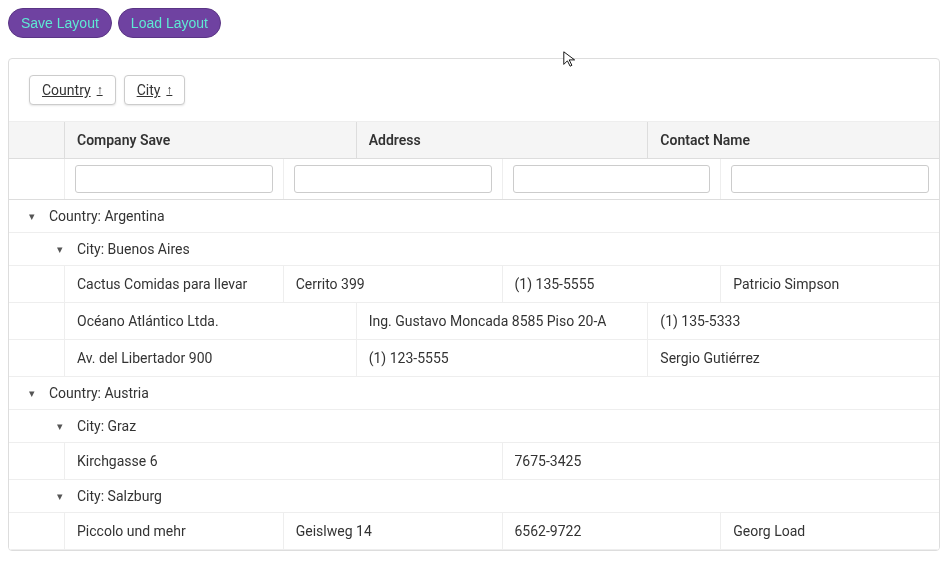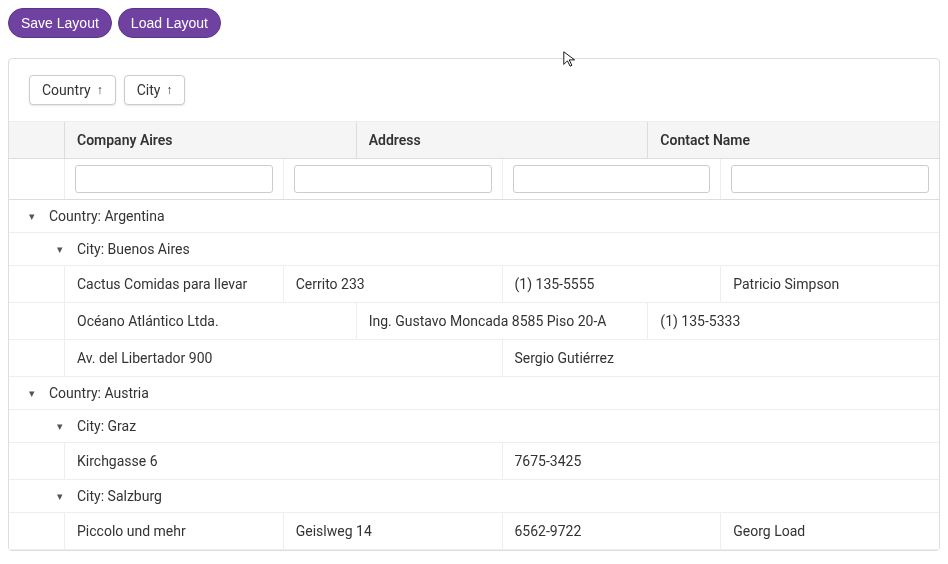--- a/index.html
+++ b/index.html
@@ -1,20 +1,20 @@
 <!DOCTYPE html>
 <html><head>
 <meta charset="utf-8">
 <style>
 * { box-sizing: border-box; margin: 0; padding: 0; }
 body { font-family: -apple-system, BlinkMacSystemFont, "Segoe UI", Roboto, Arial, sans-serif; font-size: 14px; color: #333; background: #fff; padding: 8px; }
 .toolbar { display: flex; gap: 6px; margin-bottom: 20px; }
-.btn-primary { background: #6f42a1; color: #ffffff; border: 1px solid #5a3585; border-radius: 15px; padding: 6px 12px; font-size: 14px; cursor: pointer; }
+.btn-primary { background: #6f42a1; color: #5eead4; border: 1px solid #5a3585; border-radius: 15px; padding: 6px 12px; font-size: 14px; cursor: pointer; }
 .grid { border: 1px solid #ddd; border-radius: 4px; overflow: hidden; margin-top: 10px; }
-.group-panel { padding: 16px 20px; display: flex; gap: 8px; border-bottom: 1px solid #eee; }
+.group-panel { padding: 16px 20px; display: flex; gap: 8px; border-bottom: 1px solid #eee; text-decoration: underline; }
 .group-chip { display: inline-flex; align-items: center; gap: 6px; border: 1px solid #ccc; border-radius: 4px; padding: 6px 12px; background: #fff; cursor: pointer; box-shadow: 0 1px 2px rgba(0,0,0,0.1); }
 .group-chip .arrow { font-size: 12px; }
 .header-row { display: flex; background: #f5f5f5; border-bottom: 1px solid #ddd; }
 .header-row .expand-col { width: 55px; }
 .header-row .col { flex: 1; padding: 10px 12px; font-weight: 600; border-left: 1px solid #ddd; }
 .header-row .col:first-of-type { border-left: none; }
 .filter-row { display: flex; background: #fff; border-bottom: 1px solid #ddd; }
 .filter-row .expand-col { width: 55px; }
 .filter-row .col { flex: 1; padding: 6px 10px; border-left: 1px solid #eee; }
 .filter-row .col:first-of-type { border-left: none; }
@@ -47,21 +47,21 @@
       <span class="arrow">↑</span>
     </div>
     <div class="group-chip">
       <span>City</span>
       <span class="arrow">↑</span>
     </div>
   </div>
 
   <div class="header-row">
     <div class="expand-col"></div>
-    <div class="col">Company Aires</div>
+    <div class="col">Company Save</div>
     <div class="col">Address</div>
     <div class="col">Contact Name</div>
   </div>
 
   <div class="filter-row">
     <div class="expand-col"></div>
     <div class="col"><input type="text" value="" style=""></div>
     <div class="col"><input type="text" value="" style=""></div>
     <div class="col"><input type="text" value="" style=""></div>
     <div class="col"><input type="text" value="" style=""></div>
@@ -72,33 +72,34 @@
         <span class="caret">▾</span>
         <span class="glabel">Country: Argentina</span>
       </div>
       <div class="group-row level-1">
         <span class="caret">▾</span>
         <span class="glabel">City: Buenos Aires</span>
       </div>
       <div class="data-row">
         <div class="expand-col"></div>
         <div class="col">Cactus Comidas para llevar</div>
-        <div class="col">Cerrito 233</div>
+        <div class="col">Cerrito 399</div>
         <div class="col">(1) 135-5555</div>
         <div class="col">Patricio Simpson</div>
       </div>
       <div class="data-row">
         <div class="expand-col"></div>
         <div class="col">Océano Atlántico Ltda.</div>
         <div class="col">Ing. Gustavo Moncada 8585 Piso 20-A</div>
         <div class="col">(1) 135-5333</div>
       </div>
       <div class="data-row">
         <div class="expand-col"></div>
         <div class="col">Av. del Libertador 900</div>
+        <div class="col">(1) 123-5555</div>
         <div class="col">Sergio Gutiérrez</div>
       </div>
       <div class="group-row level-0">
         <span class="caret">▾</span>
         <span class="glabel">Country: Austria</span>
       </div>
       <div class="group-row level-1">
         <span class="caret">▾</span>
         <span class="glabel">City: Graz</span>
       </div>

